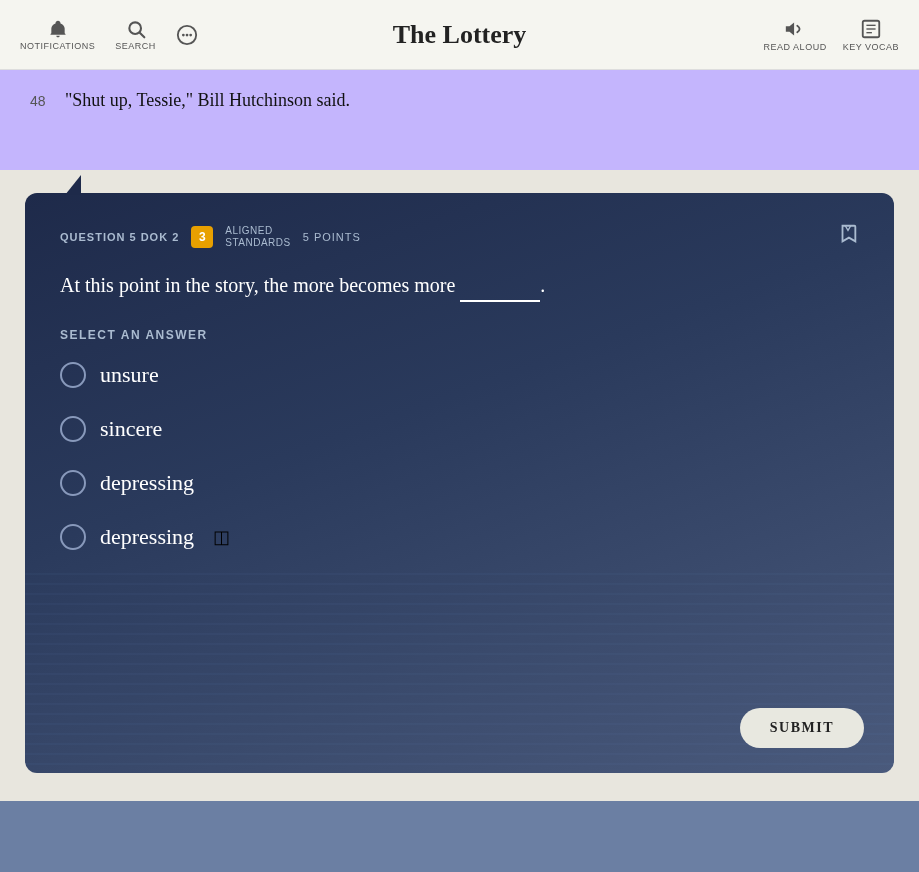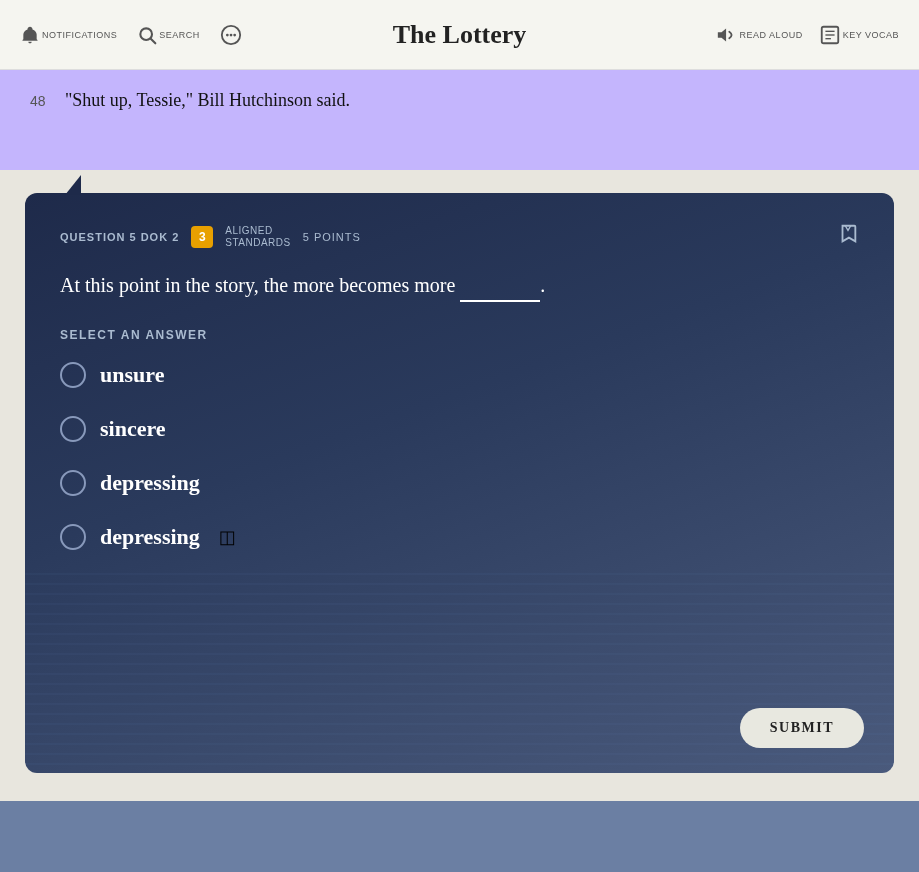--- a/index.html
+++ b/index.html
@@ -25,21 +25,21 @@
     }
 
     .top-bar-left {
       display: flex;
       align-items: center;
       gap: 20px;
     }
 
     .nav-icon-group {
       display: flex;
-      flex-direction: row;
+      flex-direction: column;
       align-items: center;
       gap: 2px;
       cursor: pointer;
     }
 
     .nav-icon-label {
       font-size: 9px;
       color: #555;
       font-family: Arial, sans-serif;
       text-transform: uppercase;
@@ -58,21 +58,21 @@
 
     .top-bar-right {
       margin-left: auto;
       display: flex;
       align-items: center;
       gap: 16px;
     }
 
     .right-btn {
       display: flex;
-      flex-direction: row;
+      flex-direction: column;
       align-items: center;
       gap: 2px;
       cursor: pointer;
     }
 
     .right-btn-label {
       font-size: 9px;
       color: #555;
       font-family: Arial, sans-serif;
       text-transform: uppercase;
@@ -226,21 +226,20 @@
       flex-shrink: 0;
       display: flex;
       align-items: center;
       justify-content: center;
     }
 
     .option-text {
       font-size: 22px;
       color: #ffffff;
       font-family: 'Georgia', serif;
-      font-weight: bold;
     }
 
     .submit-btn {
       position: absolute;
       bottom: 25px;
       right: 30px;
       background: #e8e8e0;
       color: #222;
       border: none;
       border-radius: 25px;

